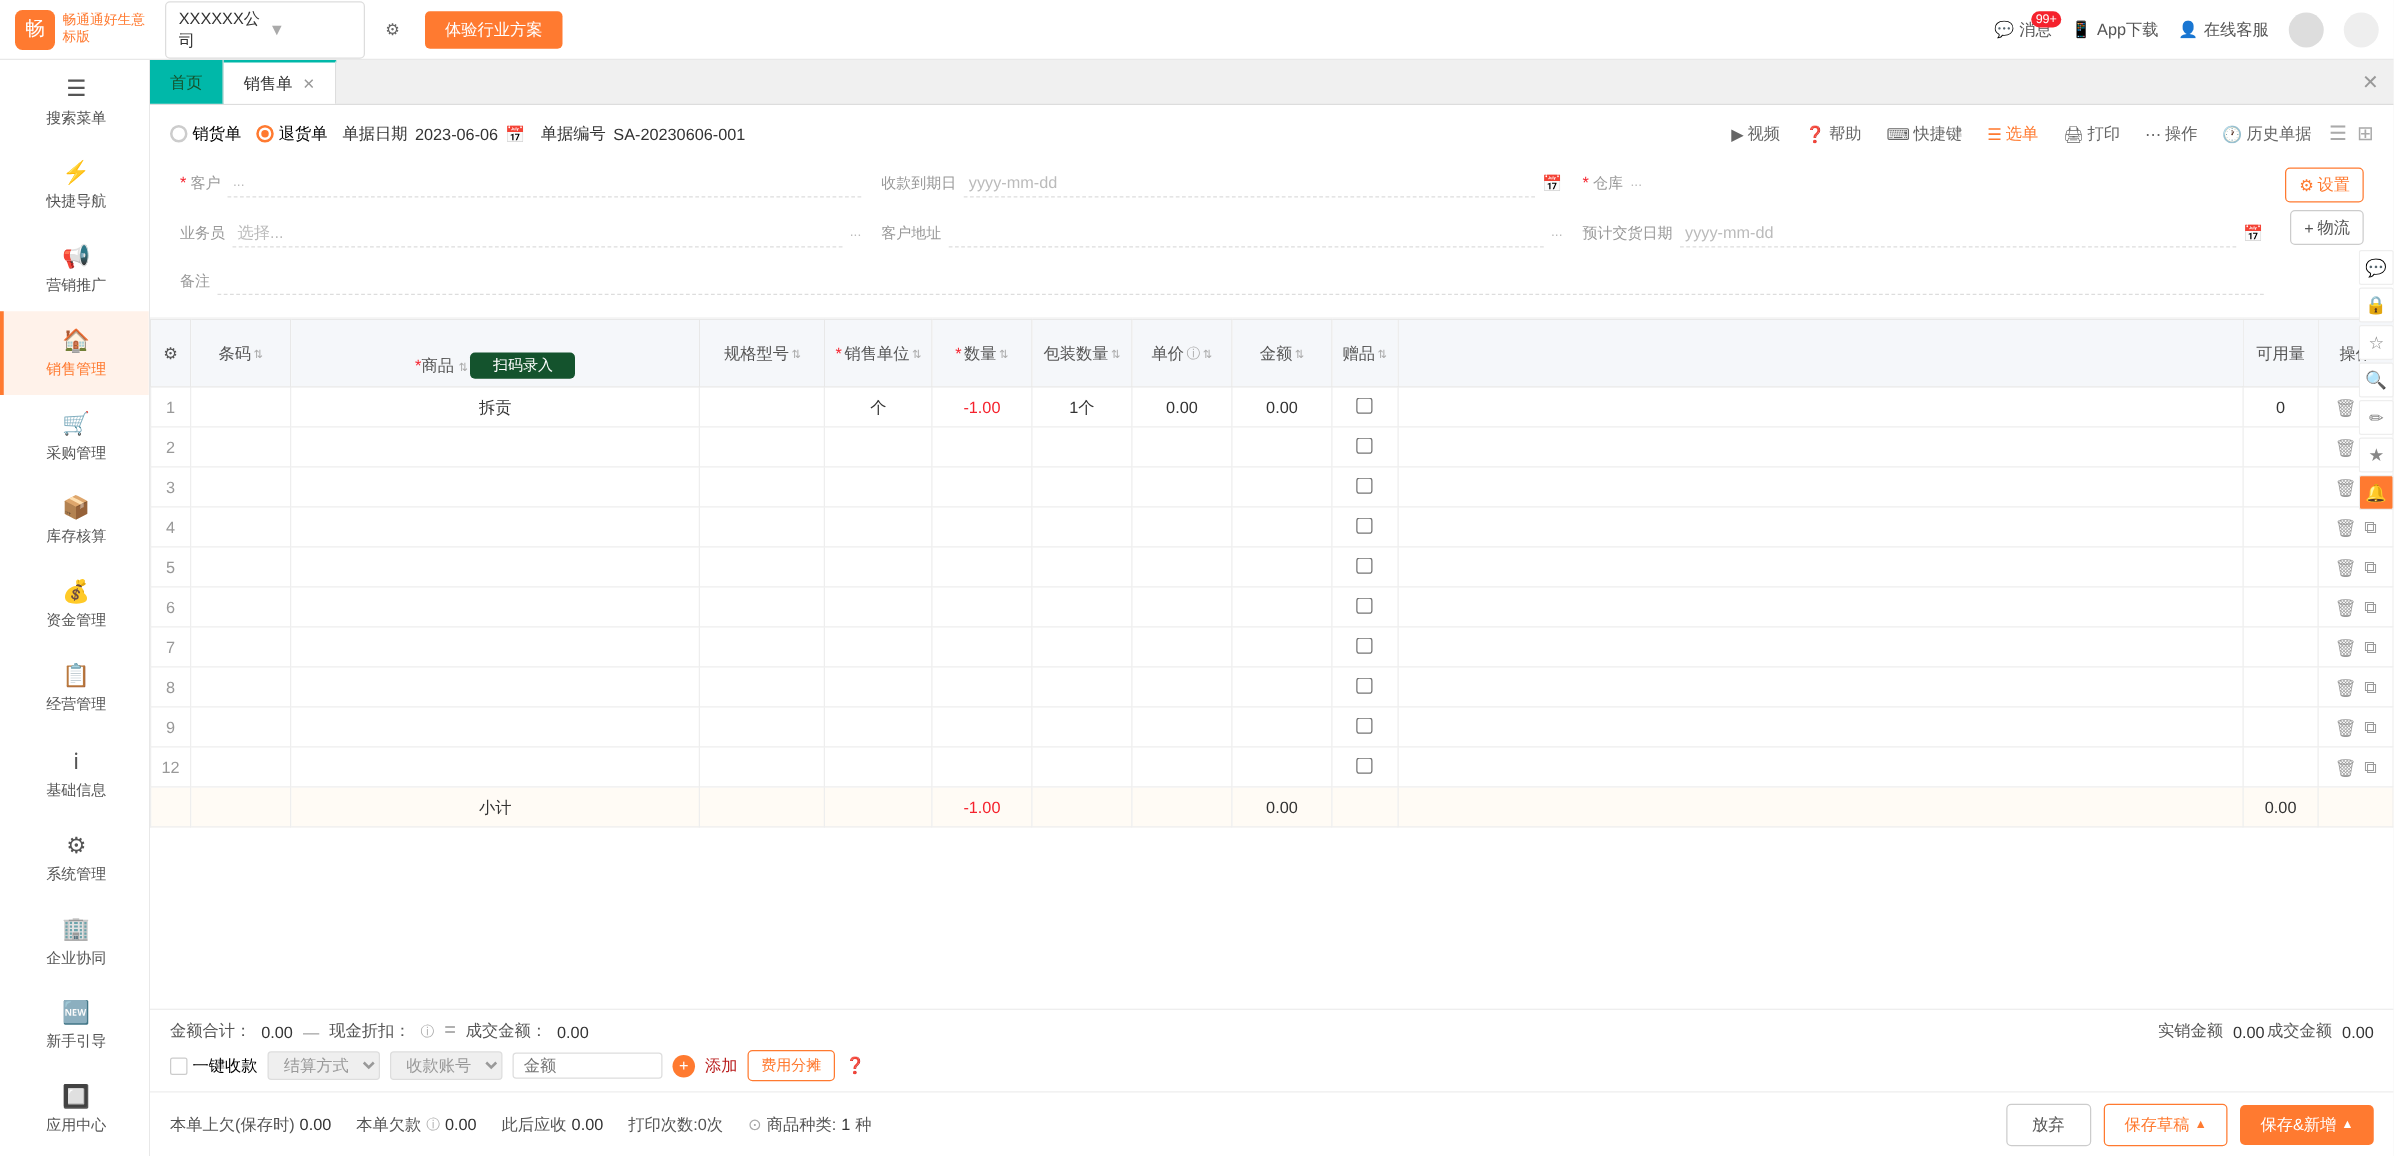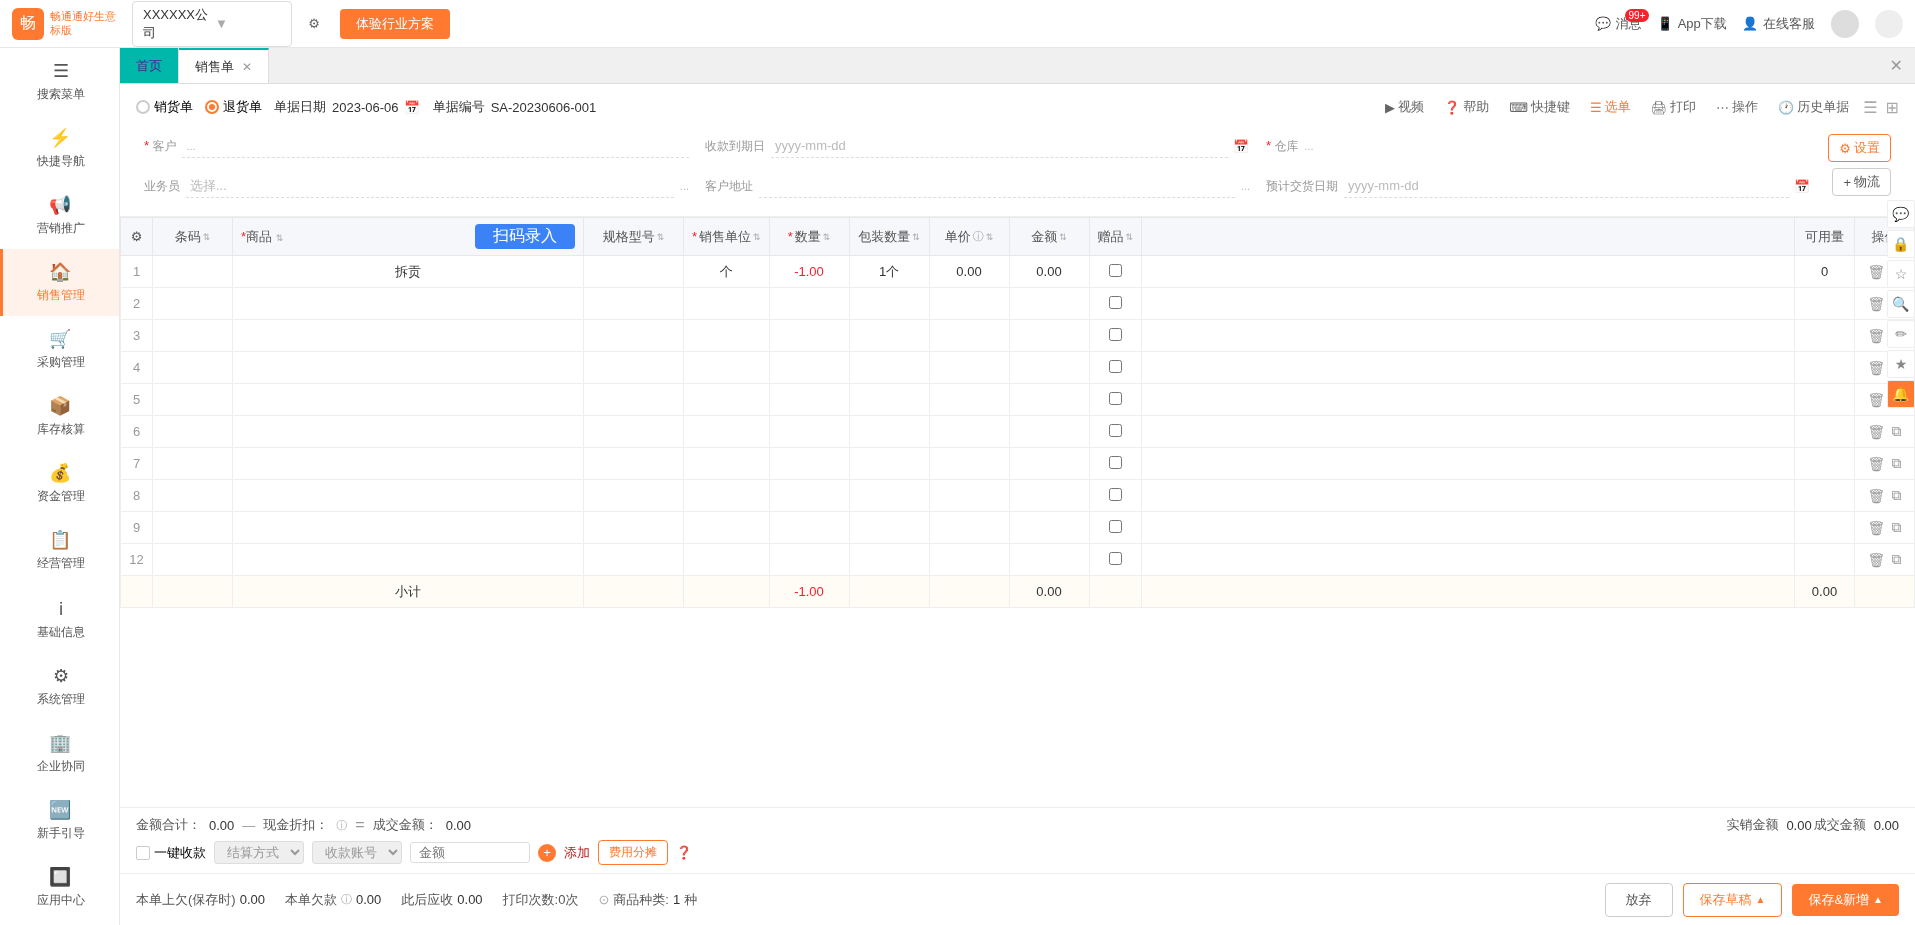--- a/index.html
+++ b/index.html
@@ -27,21 +27,21 @@
     .sidebar-icon { font-size: 18px; }
     .sidebar-label { font-size: 12px; }
 
     
     .main { flex: 1; display: flex; flex-direction: column; overflow: hidden; }
 
     
     .tabbar { background: #f0f0f0; display: flex; align-items: center; height: 36px; border-bottom: 1px solid #ddd; flex-shrink: 0; }
     .tab { display: flex; align-items: center; padding: 0 16px; height: 100%; cursor: pointer; font-size: 13px; color: #555; border-right: 1px solid #ddd; }
     .tab.active { background: #fff; color: #333; border-top: 2px solid #00b8a9; }
-    .tab-home { background: #00b8a9; color: #4c1d95; border-top: none !important; }
+    .tab-home { background: #00b8a9; color: #14532d; border-top: none !important; }
     .tab-close { margin-left: 8px; color: #999; font-size: 12px; }
     .tabbar-spacer { flex: 1; }
     .tabbar-close { padding: 0 12px; color: #999; cursor: pointer; font-size: 16px; }
 
     
     .form-area { background: #fff; padding: 12px 16px; border-bottom: 1px solid #eee; flex-shrink: 0; }
     .radio-group { display: flex; align-items: center; gap: 12px; }
     .radio-item { display: flex; align-items: center; gap: 4px; cursor: pointer; }
     .radio-circle { width: 14px; height: 14px; border-radius: 50%; border: 2px solid #ccc; display: flex; align-items: center; justify-content: center; }
     .radio-circle.checked { border-color: #ff7a30; }
@@ -64,21 +64,21 @@
     .th-product { min-width: 120px; }
     .th-spec { width: 100px; }
     .th-unit { width: 80px; }
     .th-qty { width: 80px; }
     .th-pkg { width: 80px; }
     .th-price { width: 80px; }
     .th-amount { width: 80px; }
     .th-gift { width: 50px; }
     .th-avail { width: 60px; }
     .th-op { width: 60px; }
-    .scan-btn { background: #3b82f6; color: #fff; border: none; border-radius: 4px; padding: 2px 18px; font-size: 16px; cursor: pointer; }
+    .scan-btn { background: #14532d; color: #fff; border: none; border-radius: 4px; padding: 2px 18px; font-size: 12px; cursor: pointer; }
     .neg-qty { color: #f5222d; }
     .row-num { color: #999; }
     .op-icons { display: flex; align-items: center; justify-content: center; gap: 6px; }
     .op-icon { color: #999; cursor: pointer; font-size: 14px; }
     .subtotal-row td { background: #fffbf5; font-weight: 500; }
 
     
     .bottom-area { background: #fff; border-top: 1px solid #eee; padding: 8px 16px; flex-shrink: 0; }
     .summary-row { display: flex; align-items: center; gap: 8px; margin-bottom: 6px; }
     .summary-label { color: #555; }
@@ -320,20 +320,24 @@
               <span class="ellipsis-btn">...</span>
             </div>
             <div class="form-cell">
               <span class="form-cell-label">预计交货日期</span>
               <div class="form-cell-input">
                 <span style="color:#bbb;">yyyy-mm-dd</span>
               </div>
               <span style="color:#bbb;cursor:pointer;">📅</span>
             </div>
 
+            <div class="form-cell" style="grid-column:1/-1;">
+              <span class="form-cell-label">备注</span>
+              <div class="form-cell-input" style="flex:1;border-bottom:1px dashed #ddd;min-height:22px;"></div>
+            </div>
           </div>
 
           <div style="display:flex;flex-direction:column;gap:6px;padding:6px 8px;align-items:flex-end;justify-content:flex-start;min-width:80px;">
             <button class="btn-setting">
               <span>⚙</span>
               <span>设置</span>
             </button>
             <button class="btn-logistics">
               <span>+</span>
               <span>物流</span>
@@ -344,21 +348,21 @@
 
       <div class="table-area">
         <table class="data-table">
           <thead>
             <tr>
               <th class="th-gear">⚙</th>
               <th class="th-barcode">
                 <div class="header-sort">条码 <span style="color:#aaa;font-size:9px;">⇅</span></div>
               </th>
               <th class="th-product">
-                <div class="header-sort" style="justify-content:space-between;">
+                <div class="header-sort" style="justify-content:center;margin-top:20px;">
                   <span><span style="color:#f5222d;">*</span>商品 <span style="color:#aaa;font-size:9px;">⇅</span></span>
                   <button class="scan-btn">扫码录入</button>
                 </div>
               </th>
               <th class="th-spec">
                 <div class="header-sort">规格型号 <span style="color:#aaa;font-size:9px;">⇅</span></div>
               </th>
               <th class="th-unit">
                 <div class="header-sort"><span style="color:#f5222d;">*</span>销售单位 <span style="color:#aaa;font-size:9px;">⇅</span></div>
               </th>

